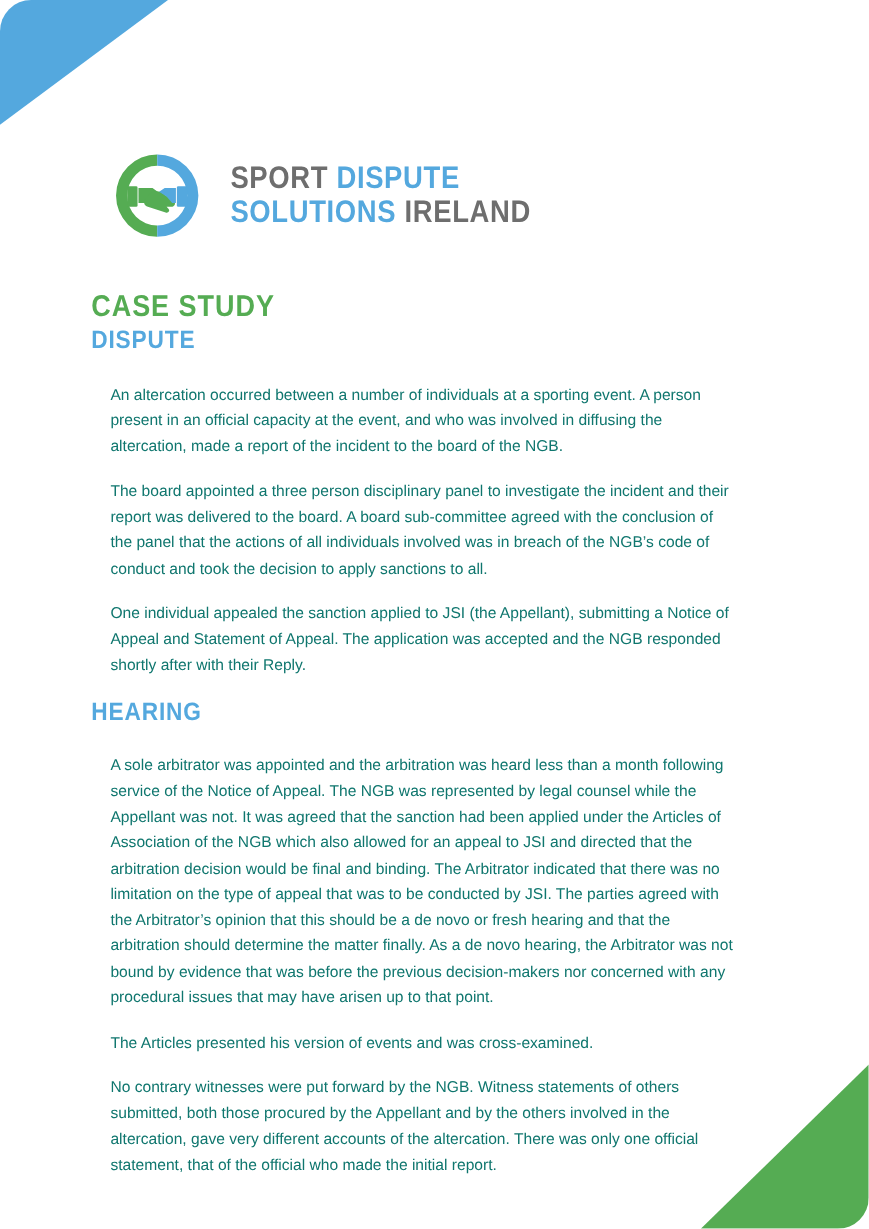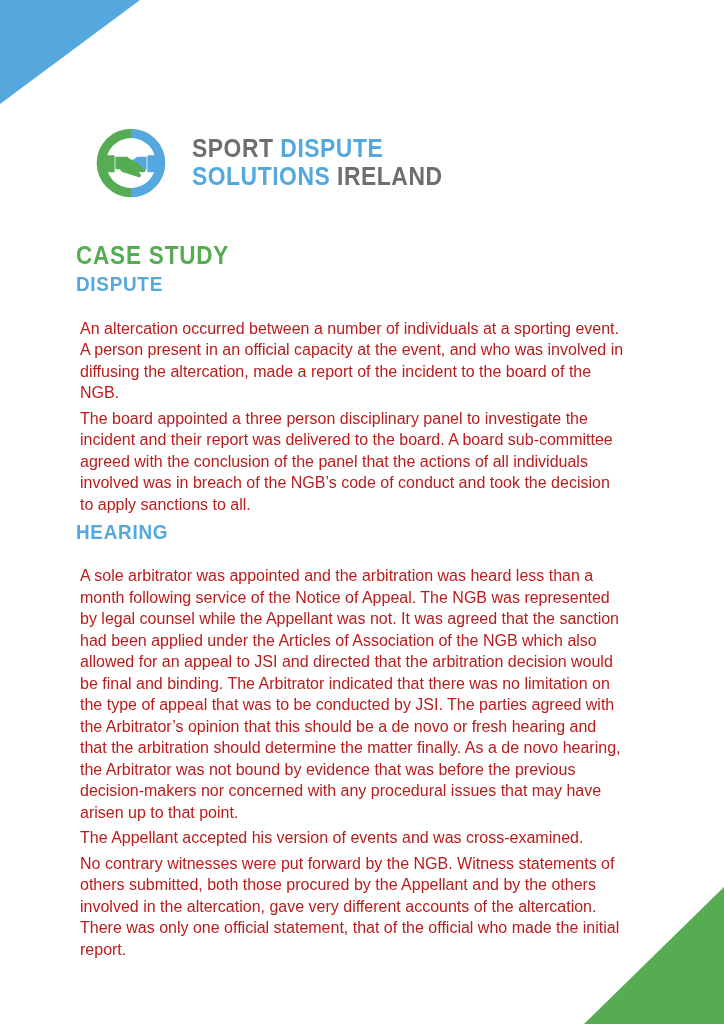--- a/index.html
+++ b/index.html
@@ -10,20 +10,21 @@
   body {
     font-family: "Liberation Sans", sans-serif;
   }
 
   .page {
     position: relative;
     width: 724px;
     height: 1024px;
     background: #ffffff;
     overflow: hidden;
+    border-radius: 26px;
   }
 
   
   .corner-tl {
     position: absolute;
     top: 0;
     left: 0;
     width: 0;
     height: 0;
     border-top: 104px solid #54a8de;
@@ -101,25 +102,25 @@
   }
 
   .sec-dispute { margin-top: 42px; }
   .sec-hearing { margin-top: 58px; }
 
   .body-block {
     margin-top: 20px;
   }
 
   p.para {
-    margin: 4px;
+    margin: 16px;
     font-family: "Liberation Sans", sans-serif;
-    font-size: 16px;
+    font-size: 13px;
     line-height: 21.5px;
-    color: #b91c1c;
+    color: #0f766e;
     text-align: left;
   }
 </style>
 </head>
 <body>
 
 <div class="page">
 
   <div class="corner-tl"></div>
   <div class="corner-br"></div>
@@ -155,23 +156,24 @@
   </div>
 
   <div class="content">
 
     <h1 class="case-title">CASE STUDY</h1>
 
     <h2 class="section-title sec-dispute">DISPUTE</h2>
     <div class="body-block">
       <p class="para">An altercation occurred between a number of individuals at a sporting event. A person present in an official capacity at the event, and who was involved in diffusing the altercation, made a report of the incident to the board of the NGB.</p>
       <p class="para">The board appointed a three person disciplinary panel to investigate the incident and their report was delivered to the board. A board sub-committee agreed with the conclusion of the panel that the actions of all individuals involved was in breach of the NGB’s code of conduct and took the decision to apply sanctions to all.</p>
+      <p class="para">One individual appealed the sanction applied to JSI (the Appellant), submitting a Notice of Appeal and Statement of Appeal. The application was accepted and the NGB responded shortly after with their Reply.</p>
     </div>
 
     <h2 class="section-title sec-hearing">HEARING</h2>
     <div class="body-block">
       <p class="para">A sole arbitrator was appointed and the arbitration was heard less than a month following service of the Notice of Appeal. The NGB was represented by legal counsel while the Appellant was not. It was agreed that the sanction had been applied under the Articles of Association of the NGB which also allowed for an appeal to JSI and directed that the arbitration decision would be final and binding. The Arbitrator indicated that there was no limitation on the type of appeal that was to be conducted by JSI. The parties agreed with the Arbitrator’s opinion that this should be a de novo or fresh hearing and that the arbitration should determine the matter finally. As a de novo hearing, the Arbitrator was not bound by evidence that was before the previous decision-makers nor concerned with any procedural issues that may have arisen up to that point.</p>
-      <p class="para">The Appellant accepted his version of events and was cross-examined.</p>
+      <p class="para">The Articles presented his version of events and was cross-examined.</p>
       <p class="para">No contrary witnesses were put forward by the NGB. Witness statements of others submitted, both those procured by the Appellant and by the others involved in the altercation, gave very different accounts of the altercation. There was only one official statement, that of the official who made the initial report.</p>
     </div>
 
   </div>
 </div>
 
 </body></html>

